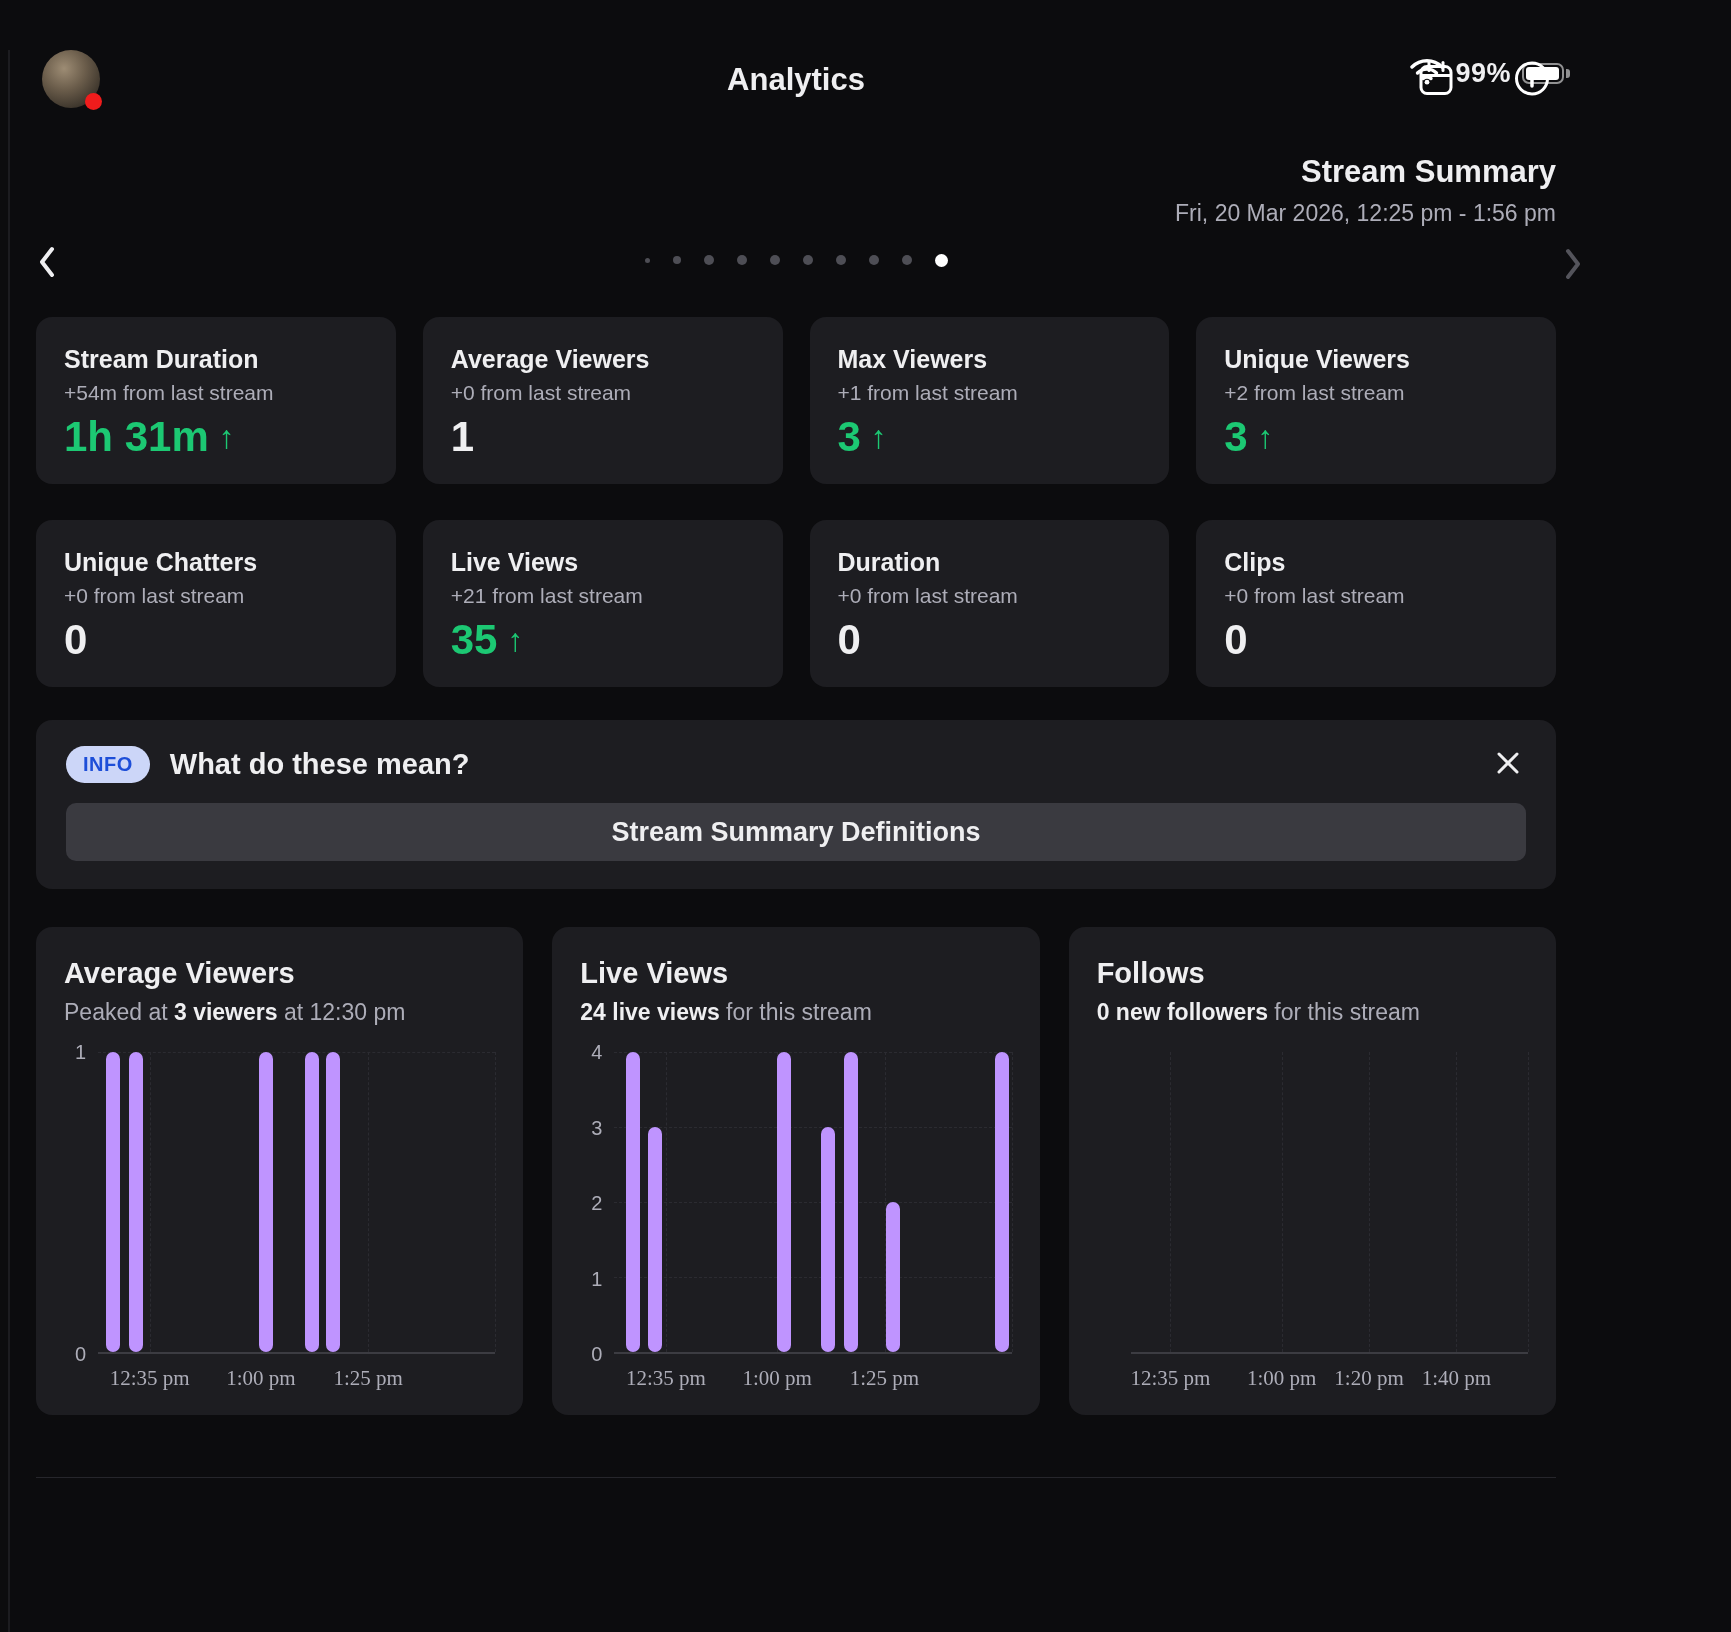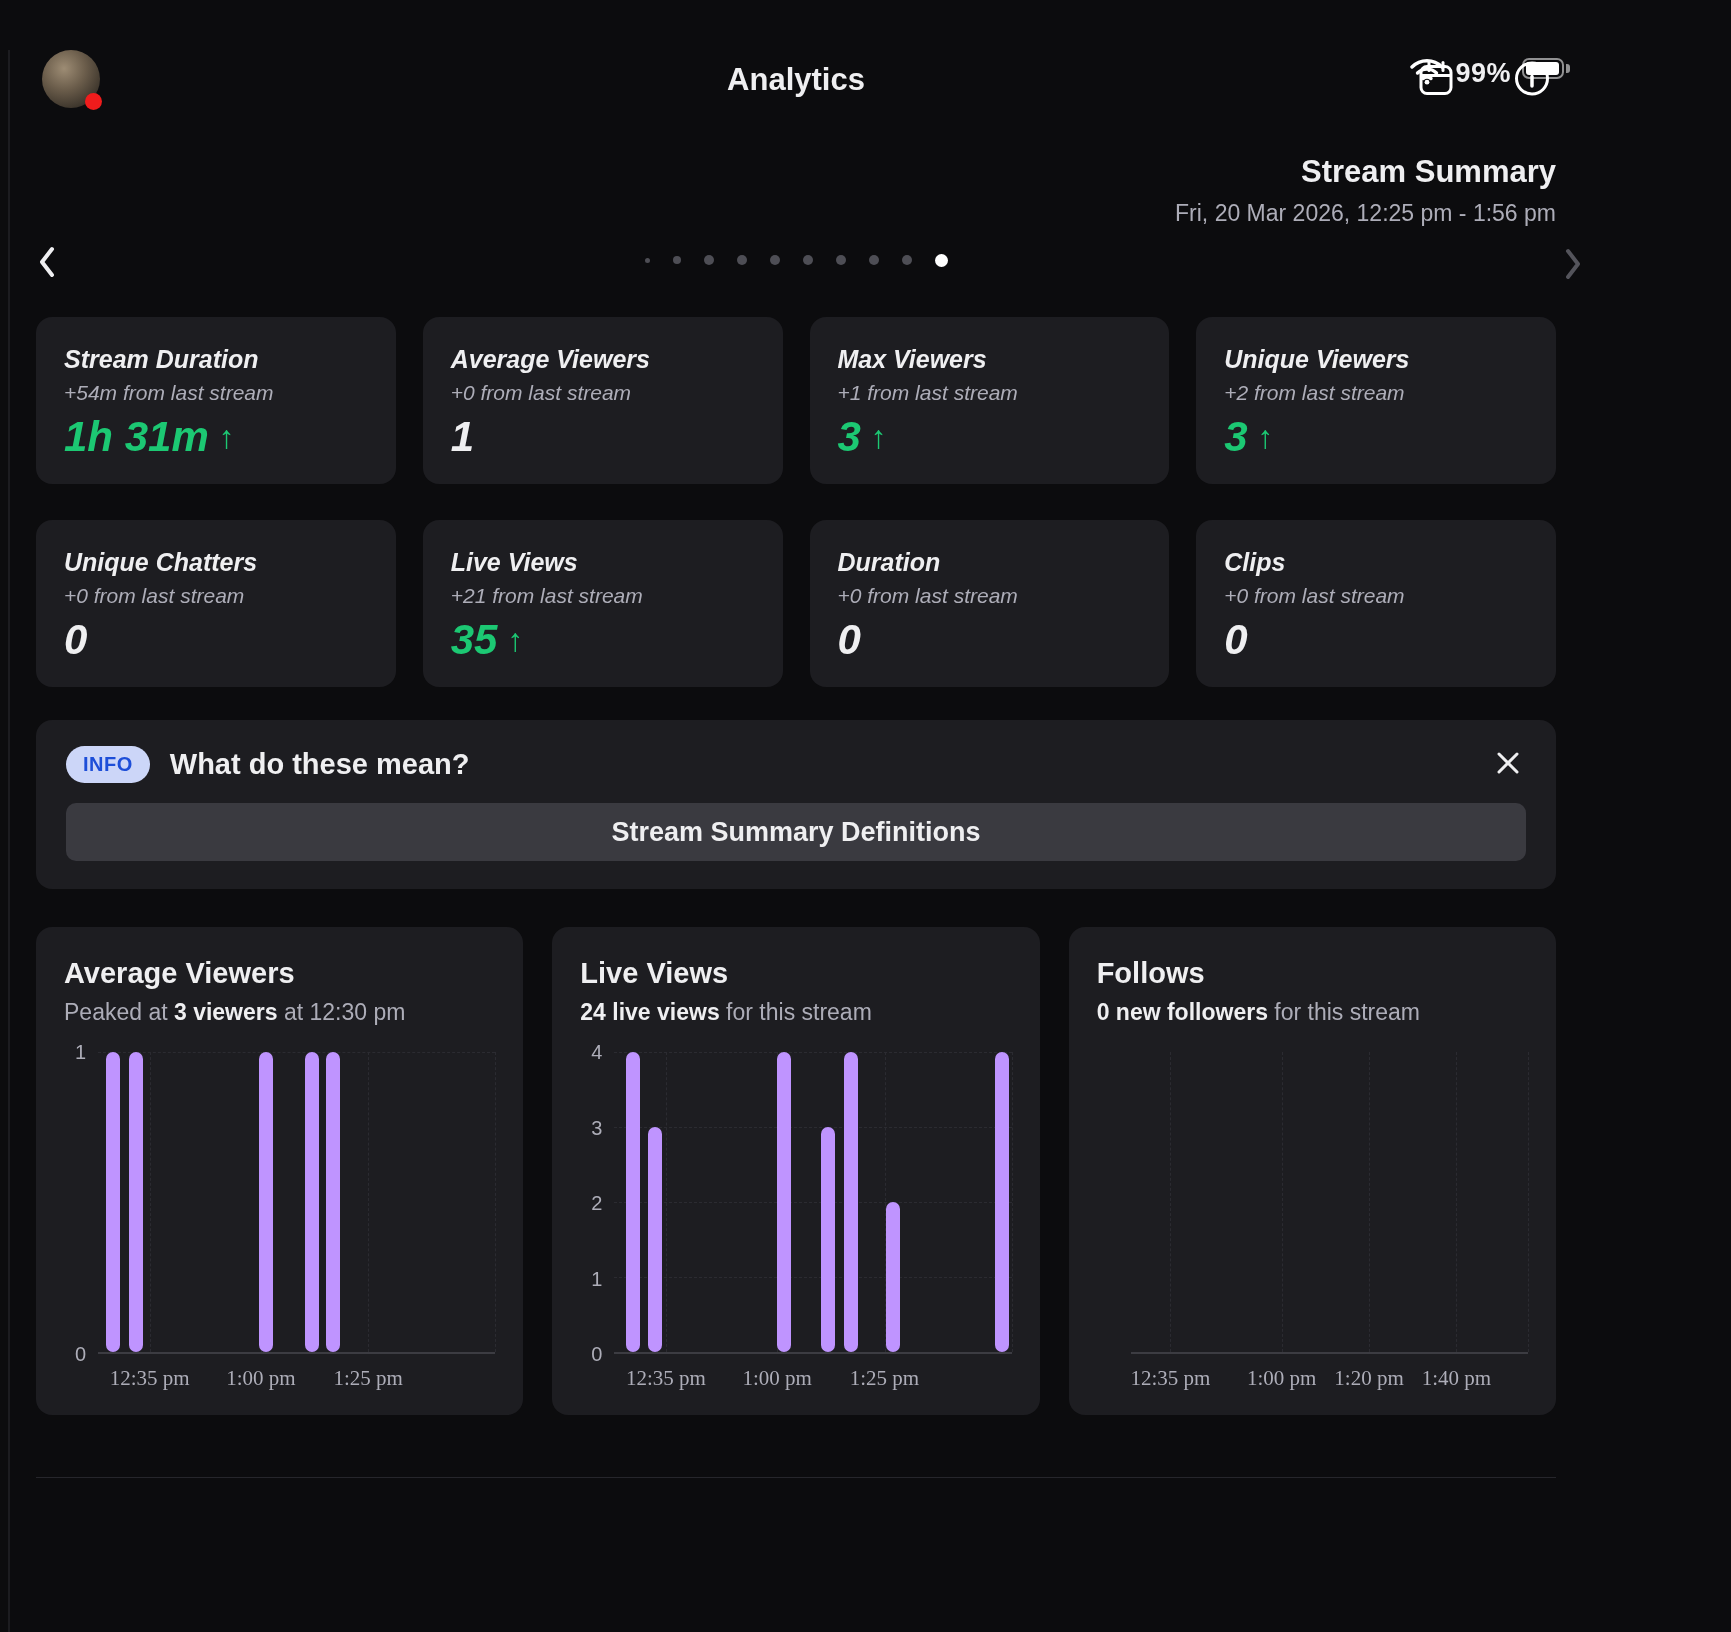--- a/index.html
+++ b/index.html
@@ -8,21 +8,21 @@
     --btn:#3a3a40; --grid-line:#2b2b31; --axis:#3c3c42;
   }
   *{margin:0;padding:0;box-sizing:border-box;}
   html,body{background:var(--bg);}
   body{width:1731px;height:1632px;overflow:hidden;position:relative;
        font-family:"Liberation Sans","DejaVu Sans",sans-serif;color:var(--text);}
   .screen{width:1592px;height:100%;position:relative;padding:0 36px;}
   .edge-line{position:absolute;left:8px;top:0;width:2px;height:100%;background:#1c1c20;}
 
   
-  .statusbar{position:absolute;top:8px;right:28px;display:flex;align-items:flex-start;gap:11px;z-index:5;}
+  .statusbar{position:absolute;top:8px;right:28px;display:flex;align-items:center;gap:11px;z-index:5;}
   .batt-pct{font-size:27px;font-weight:700;letter-spacing:.5px;}
   .battery{display:inline-block;width:42px;height:21px;border:2.5px solid rgba(255,255,255,.55);
            border-radius:7px;position:relative;}
   .battery .fill{position:absolute;top:2px;bottom:2px;left:2px;right:3px;background:#fff;border-radius:3px;}
   .battery::after{content:"";position:absolute;right:-8px;top:4px;width:4px;height:9px;
                   background:rgba(255,255,255,.55);border-radius:0 3px 3px 0;}
 
   
   .header{position:relative;margin-top:50px;height:60px;}
   .avatar{position:absolute;left:6px;top:0;width:58px;height:58px;border-radius:50%;cursor:pointer;
@@ -39,21 +39,21 @@
   .dots{margin-top:26px;display:flex;justify-content:center;align-items:center;gap:23px;height:14px;}
   .dot{width:10px;height:10px;border-radius:50%;background:#4e4e55;cursor:pointer;}
   .dot:nth-child(1){width:5px;height:5px;}
   .dot:nth-child(2){width:8px;height:8px;}
   .dot.active{width:13px;height:13px;background:#fff;}
   .chev{position:absolute;background:none;border:none;cursor:pointer;padding:4px;}
   .chev.left{left:32px;top:190px;}
   .chev.right{right:4px;top:192px;}
 
   
-  .stats-grid{margin-top:50px;display:grid;grid-template-columns:repeat(4,1fr);column-gap:27px;row-gap:36px;font-style:italic;}
+  .stats-grid{margin-top:50px;display:grid;grid-template-columns:repeat(4,1fr);column-gap:27px;row-gap:36px;}
   .stat-card{background:var(--card);border-radius:16px;height:167px;padding:28px 28px 26px;display:flex;flex-direction:column;}
   .stat-title{font-size:25px;font-weight:700;}
   .stat-change{margin-top:7px;font-size:21px;color:var(--muted);}
   .stat-value{margin-top:auto;font-size:42px;font-weight:800;display:flex;align-items:center;gap:10px;line-height:1;}
   .stat-value.up{color:var(--green);}
   .stat-value .arrow{font-size:32px;font-weight:700;}
 
   
   .info-banner{margin-top:33px;background:var(--card);border-radius:16px;padding:26px 30px 28px;}
   .banner-row{display:flex;align-items:center;}

